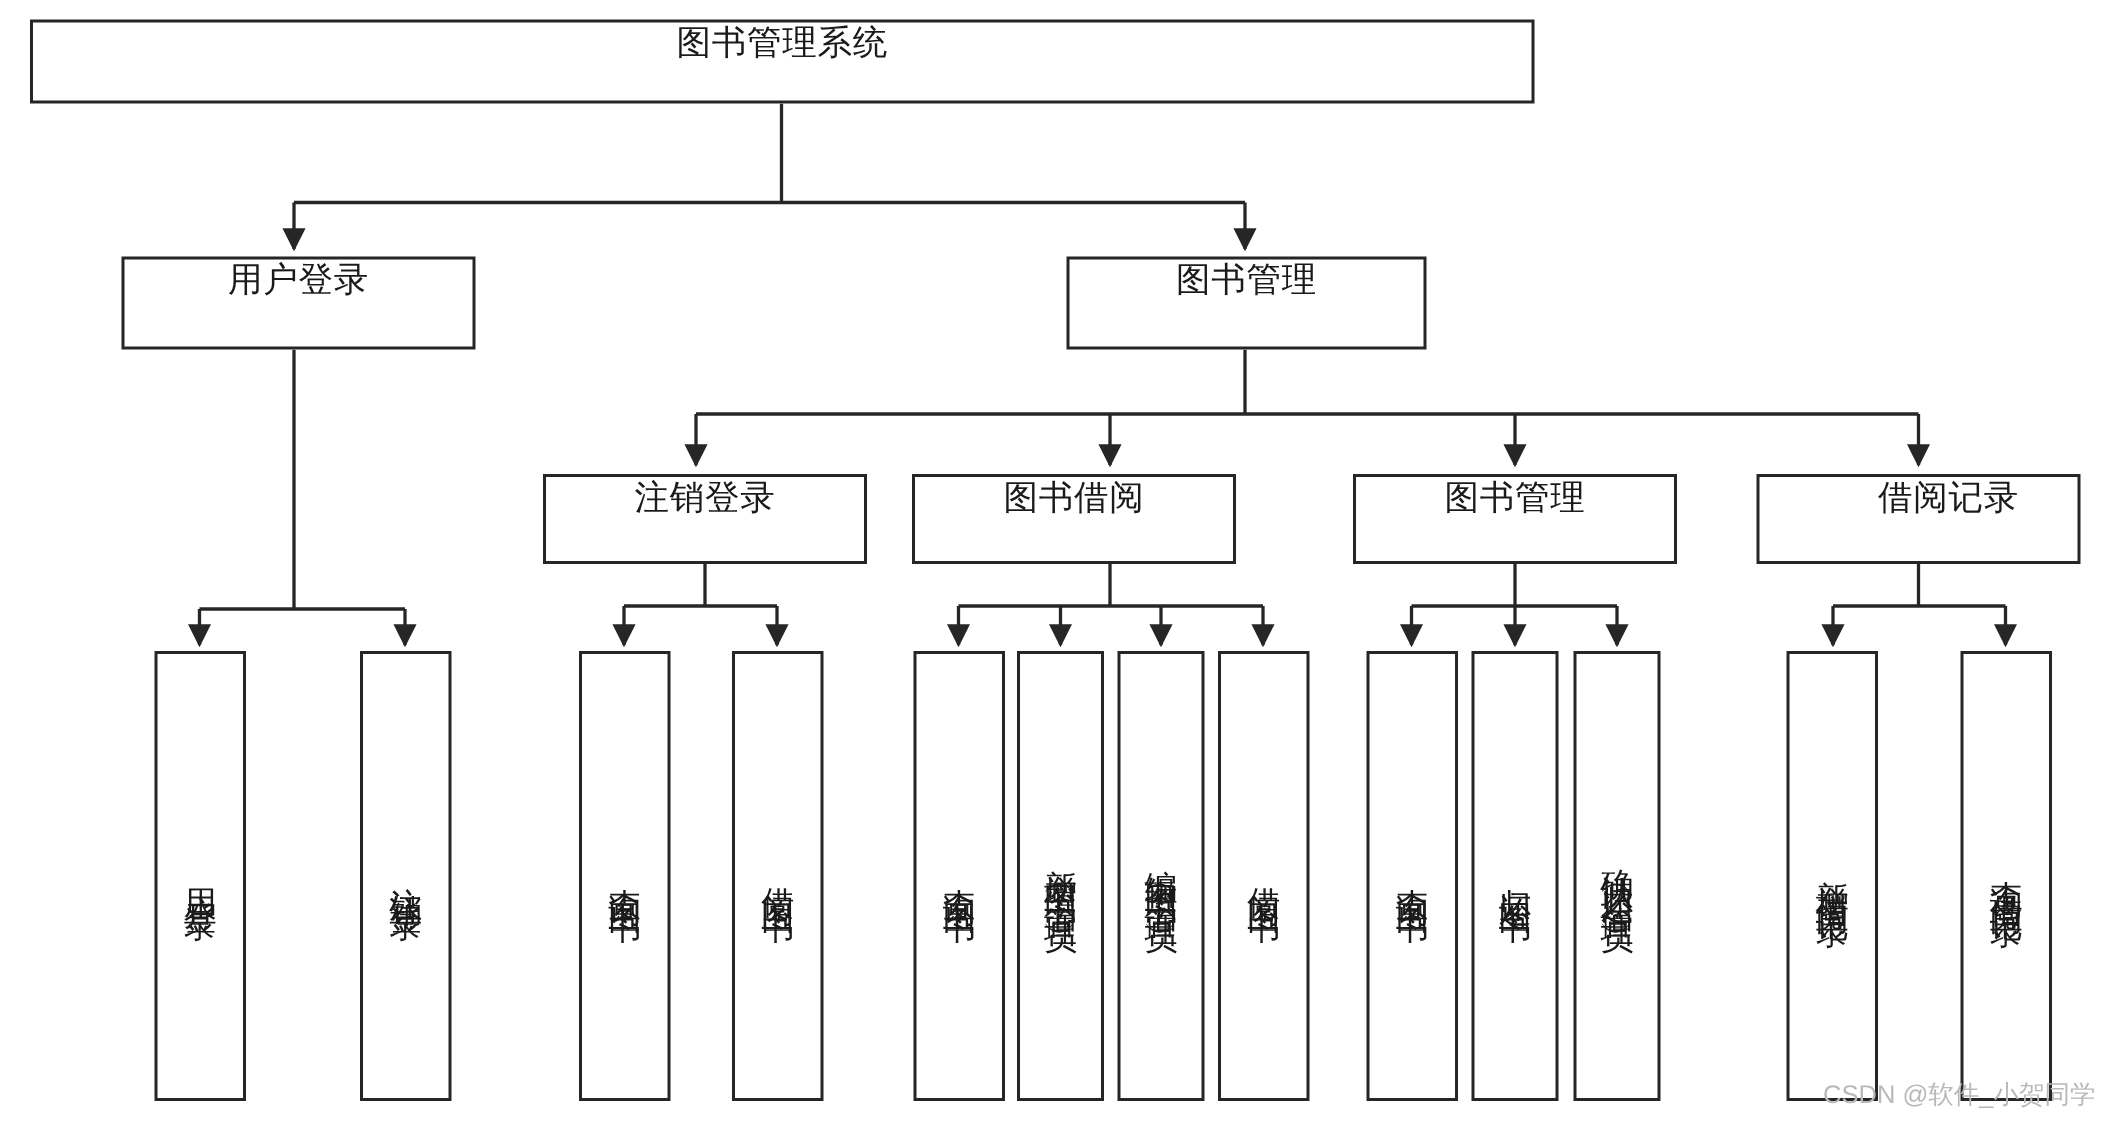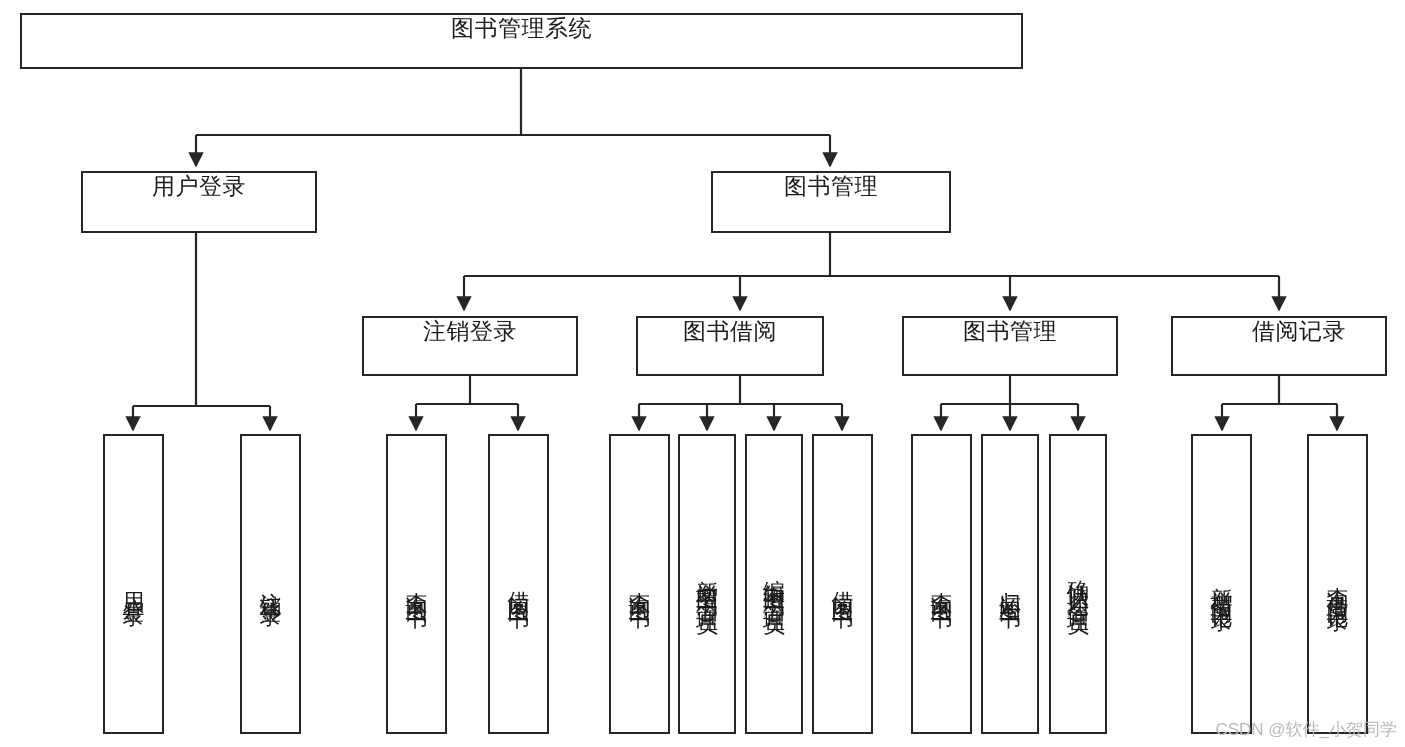--- a/index.html
+++ b/index.html
@@ -141,21 +141,21 @@
   </div>
 
   <div class="node horiz" style="left:711px; top:171px; width:240px; height:62px;">
     <span class="lbl">图书管理</span>
   </div>
 
   <div class="node horiz" style="left:362px; top:316px; width:216px; height:60px;">
     <span class="lbl">注销登录</span>
   </div>
 
-  <div class="node horiz" style="left:636px; top:316px; width:188px; height:60px;">
+  <div class="node horiz" style="left:608px; top:316px; width:216px; height:60px;">
     <span class="lbl">图书借阅</span>
   </div>
 
   <div class="node horiz" style="left:902px; top:316px; width:216px; height:60px;">
     <span class="lbl">图书管理</span>
   </div>
 
   <div class="node horiz" style="left:1171px; top:316px; width:216px; height:60px;padding-left:40px;">
     <span class="lbl">借阅记录</span>
   </div>

